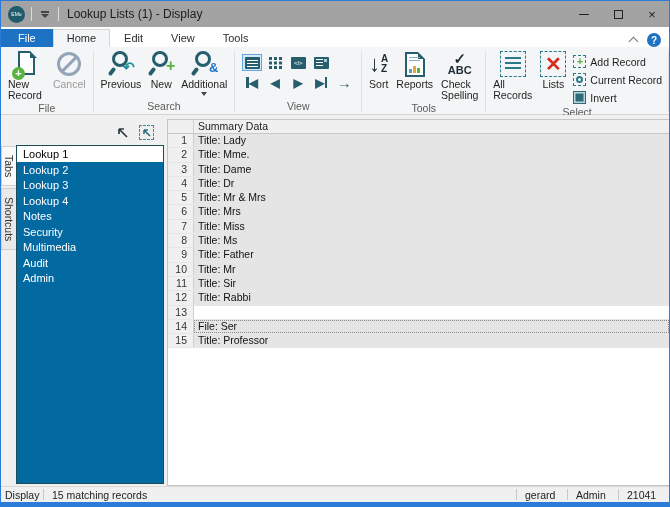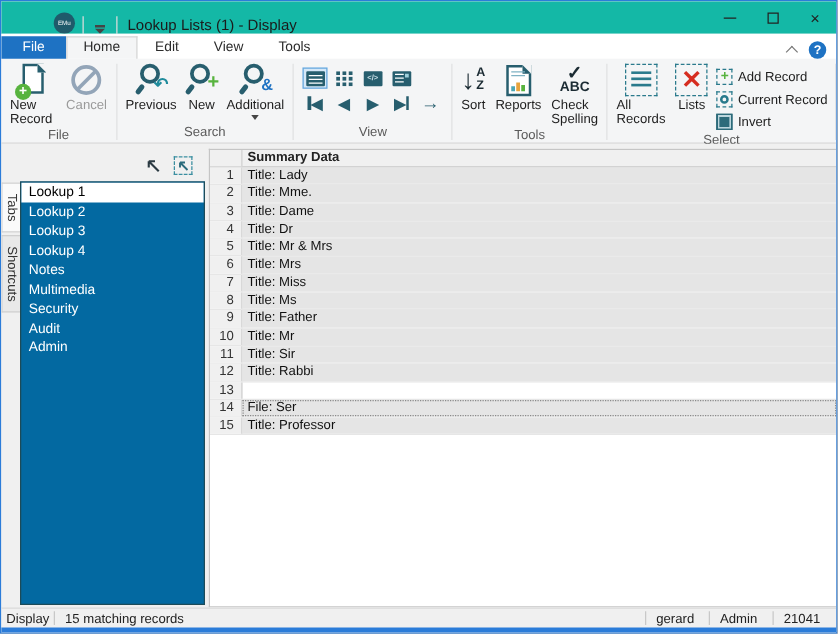--- a/index.html
+++ b/index.html
@@ -3,21 +3,21 @@
 <meta charset="utf-8">
 <style>
   * { margin:0; padding:0; box-sizing:border-box; }
   html,body { background:#888; font-family:"Liberation Sans", sans-serif; }
   .window{
     width:670px; height:507px; background:#f0f0f0;
     border:1px solid #2b7cd9; display:flex; flex-direction:column;
     position:relative; overflow:hidden;
   }
   
-  .titlebar{ height:26px; background:#14b8a6; display:flex; align-items:flex-end; flex:none;padding-left:35px; }
+  .titlebar{ height:26px; background:#a3a3a3; display:flex; align-items:center; flex:none; }
   .app-icon{ width:17px; height:17px; border-radius:50%; background:#1f5b6b; color:#fff;
     font-size:5px; display:flex; align-items:center; justify-content:center; margin-left:7px; flex:none;}
   .tsep{ width:1px; height:14px; background:#dcdcdc; margin:0 6px; flex:none;}
   .qat{ display:flex; flex-direction:column; align-items:center; width:14px; cursor:default;}
   .qat-bar{ width:8px; height:2px; background:#444; margin-bottom:1px;}
   .qat-arrow{ width:0; height:0; border-left:4px solid transparent; border-right:4px solid transparent; border-top:4px solid #444;}
   .title{ font-size:12px; color:#1b1b1b; margin-left:2px; white-space:nowrap;}
   .wbtns{ margin-left:auto; display:flex; height:100%; }
   .wbtn{ width:34px; height:100%; display:flex; align-items:center; justify-content:center; color:#222;}
   .min-glyph{ width:10px; height:1px; background:#222; display:block;}
@@ -116,21 +116,21 @@
   .lookup-list{ flex:1; background:#0369a1; border:1px solid #1d4b58; overflow:hidden;}
   .lookup-item{ font-size:11px; line-height:12px; color:#fff; padding:2px 6px 1.5px 6px; white-space:nowrap; cursor:default;}
   .lookup-item.selected{ background:#fff; color:#000; }
   .splitter{ width:3px; flex:none; }
   
   .tableview{ flex:1; background:#fff; border:1px solid #c5c5c5; border-right:none; display:flex; flex-direction:column; overflow:hidden;}
   .thead{ display:flex; height:14px; flex:none; background:#f0f0f0; border-bottom:1px solid #c8c8c8;}
   .tnum{ width:26px; flex:none; background:#f0f0f0; border-right:1px solid #d0d0d0;
     font-size:10.5px; color:#333; text-align:right; padding-right:6px; line-height:13.5px;}
   .tcell{ flex:1; font-size:10.5px; color:#111; padding-left:4px; line-height:13.5px; white-space:nowrap; overflow:hidden;}
-  .thead .tcell{ color:#222;font-weight:bold; }
+  .thead .tcell{ color:#222; }
   .trow{ display:flex; height:14.3px; flex:none; border-bottom:1px solid #e6e6e6; cursor:default;}
   .trow .tcell{ background:#e5e5e5; }
   .trow.focused .tcell{ outline:1px dotted #8a8a8a; outline-offset:-1px;}
   
   .statusbar{ height:16px; flex:none; background:#f0f0f0; border-top:1px solid #d9d9d9; display:flex; align-items:center; font-size:10.5px; color:#222;}
   .scell{ padding:0 8px; white-space:nowrap;}
   .scell.first{ padding-left:4px; width:42px;}
   .ssep{ width:1px; height:11px; background:#c8c8c8; flex:none;}
   .sright{ margin-left:auto; display:flex; align-items:center; height:100%;}
   .sright .scell{ min-width:50px; }
@@ -393,22 +393,22 @@
         <div class="vtabs">
           <div class="vtab active">Tabs</div>
           <div class="vtab">Shortcuts</div>
         </div>
         <div class="lookup-list" id="lookup-list">
             <div class="lookup-item selected">Lookup 1</div>
             <div class="lookup-item">Lookup 2</div>
             <div class="lookup-item">Lookup 3</div>
             <div class="lookup-item">Lookup 4</div>
             <div class="lookup-item">Notes</div>
+            <div class="lookup-item">Security</div>
             <div class="lookup-item">Multimedia</div>
-            <div class="lookup-item">Security</div>
             <div class="lookup-item">Audit</div>
             <div class="lookup-item">Admin</div>
           </div>
       </div>
     </div>
     <div class="splitter"></div>
     <div class="tableview">
       <div class="thead">
         <div class="tnum th"></div>
         <div class="tcell th">Summary Data</div>

